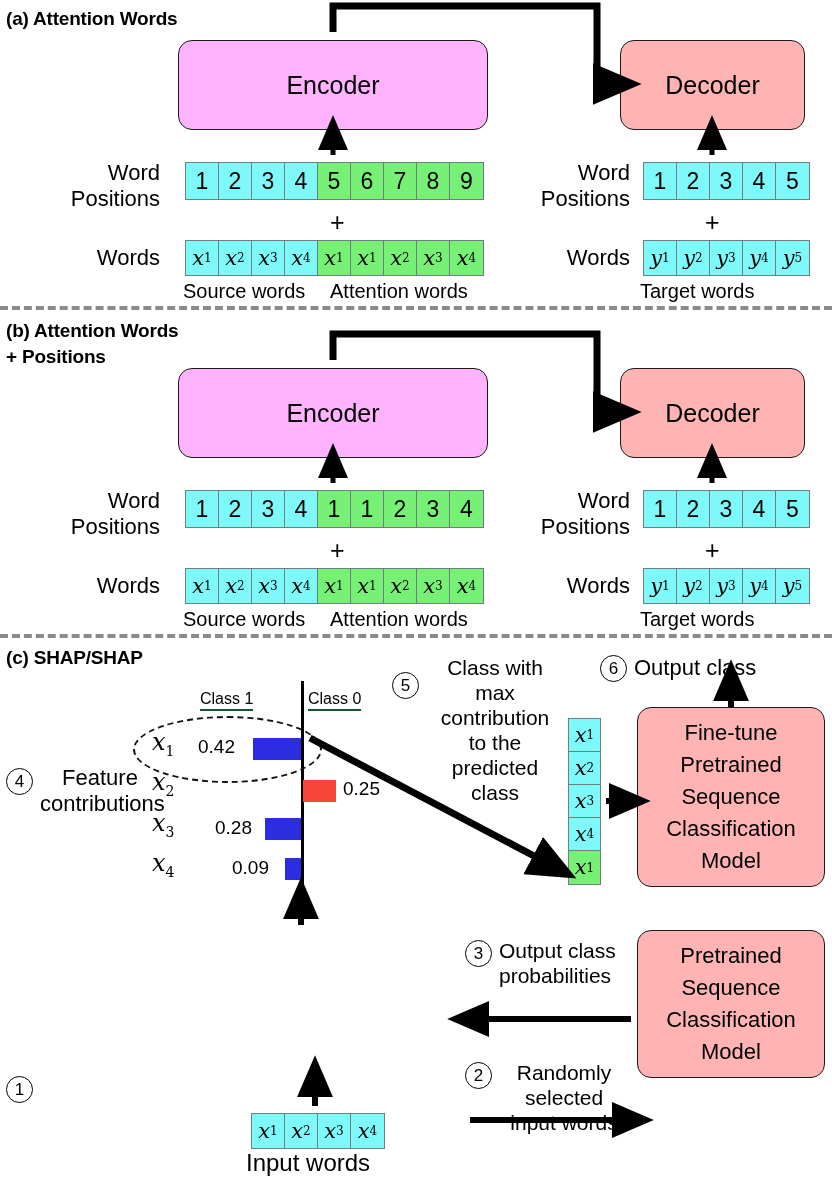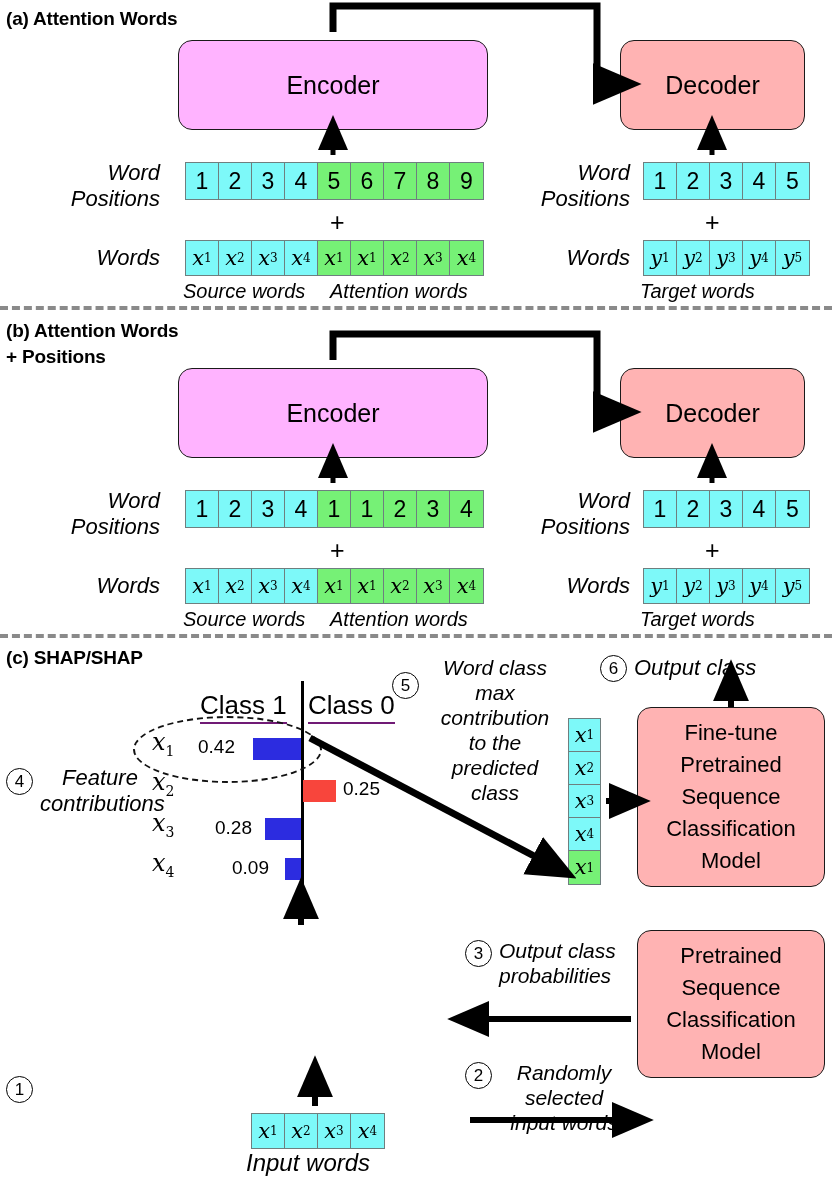--- a/index.html
+++ b/index.html
@@ -36,36 +36,36 @@
   .cell:last-child{border-right:none;}
   .cell.cyan{background:#7DF9F9;}
   .cell.green{background:#76F176;}
   .cell.math{font-family:"DejaVu Serif", serif;font-style:italic;font-size:21px;}
   .cell.math sub{font-size:12px;font-style:normal;}
   
   .vstrip{position:absolute;display:flex;flex-direction:column;border:1px solid #6e7f7f;box-sizing:border-box;}
   .vstrip .cell{border-right:none;border-bottom:1px solid #6e7f7f;}
   .vstrip .cell:last-child{border-bottom:none;}
   
-  .lbl{position:absolute;font-size:22px;line-height:26px;white-space:pre-line;font-style:italic;}
+  .lbl{position:absolute;font-size:22px;line-height:26px;white-space:pre-line;}
   .lbl.c{text-align:center;}
   .lbl.r{text-align:right;}
   .plus{position:absolute;font-size:25px;line-height:1;}
   
   .stepnum{
     position:absolute;width:27px;height:27px;border:1.8px solid #000;border-radius:50%;
     display:flex;align-items:center;justify-content:center;font-size:17px;
     box-sizing:border-box;
   }
   
   .axis{position:absolute;width:2.5px;background:#000;}
   .bar{position:absolute;}
   .bar.blue{background:#2C2CE0;}
   .bar.red{background:#F8453C;}
-  .clsHdr{position:absolute;font-size:26px;border-bottom:2px solid #701a75;padding-bottom:1px;}
+  .clsHdr{position:absolute;font-size:16px;border-bottom:2px solid #14532d;padding-bottom:1px;}
   .featlbl{position:absolute;font-family:"DejaVu Serif", serif;font-style:italic;font-size:24px;}
   .featlbl sub{font-size:14px;font-style:normal;}
   .val{position:absolute;font-size:19px;}
   .ellipse{
     position:absolute;border:2.2px dashed #111;border-radius:50%;
   }
   svg.ov{position:absolute;left:0;top:0;width:832px;height:1179px;overflow:visible;pointer-events:none;}
 </style>
 </head>
 <body>
@@ -222,21 +222,21 @@
   <div class="val" style="left:232px;top:857px;">0.09</div>
   <div class="bar blue" style="left:285px;top:858px;width:16px;height:22px;"></div>
 
   <div class="ellipse" style="left:133px;top:716px;width:185px;height:63px;"></div>
 
   <div class="stepnum" style="left:6px;top:768px;">4</div>
   <div class="lbl c" style="left:40px;top:765px;width:120px;">Feature
 contributions</div>
 
   <div class="stepnum" style="left:392px;top:672px;">5</div>
-  <div class="lbl c" style="left:425px;top:655px;width:140px;font-size:21px;line-height:25px;">Word class
+  <div class="lbl c" style="left:425px;top:655px;width:140px;font-size:21px;line-height:25px;">Class with
 max
 contribution
 to the
 predicted
 class</div>
 
   <div class="stepnum" style="left:600px;top:655px;">6</div>
   <div class="lbl" style="left:634px;top:655px;">Output class</div>
 
   <div class="vstrip" id="c-vcol" style="left:568px;top:718px;width:33px;">

